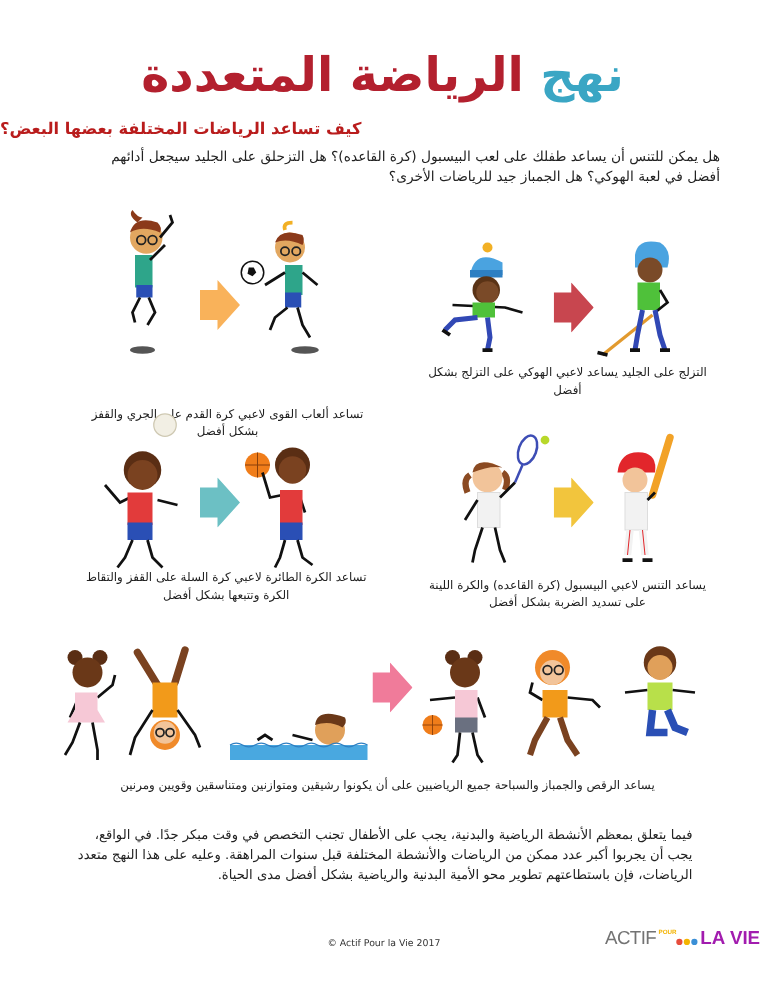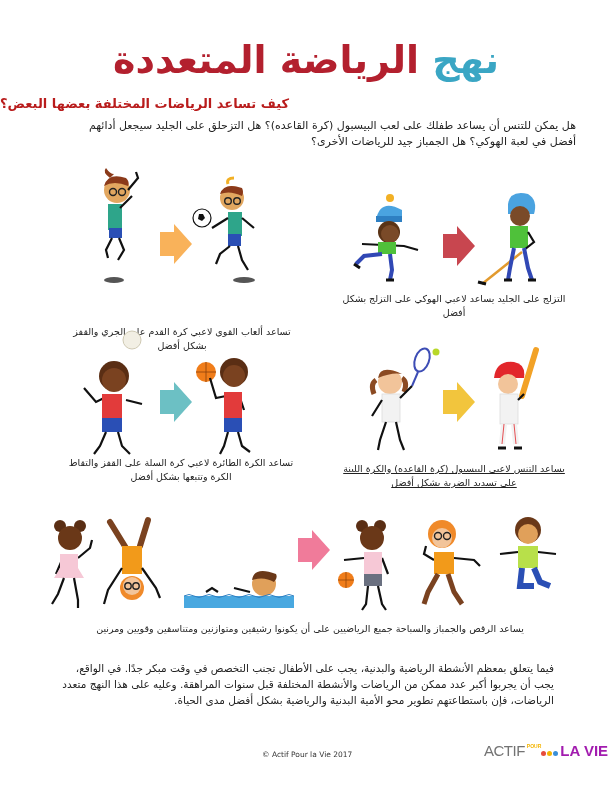--- a/index.html
+++ b/index.html
@@ -156,21 +156,21 @@
     <path d="M38 48 L52 2" stroke="#f2a227" stroke-width="6" stroke-linecap="round"></path>
     <path d="M10 30 q2 -18 20 -16 q12 2 10 16z" fill="#e2262b"></path>
     <circle cx="24" cy="36" r="10" fill="#f2c49a"></circle>
     <rect x="16" y="46" width="18" height="30" fill="#f2f2f2" stroke="#ddd" stroke-width="0.8"></rect>
     <path d="M34 52 L40 46" stroke="#111" stroke-width="2.2"></path>
     <path d="M20 76 L18 96 M30 76 L32 96" stroke="#f2f2f2" stroke-width="6" fill="none"></path>
     <path d="M20 76 L18 96 M30 76 L32 96" stroke="#e2262b" stroke-width="0.8" fill="none"></path>
     <path d="M14 100 l8 0 M30 100 l8 0" stroke="#111" stroke-width="3"></path>
   </svg>
 </div>
-<div class="caption" style="left:336px;top:462px;width:236px;text-decoration:underline;">يساعد التنس لاعبي البيسبول (كرة القاعده) والكرة اللينة على تسديد الضربة بشكل أفضل</div>
+<div class="caption" style="left:336px;top:462px;width:236px;">يساعد التنس لاعبي البيسبول (كرة القاعده) والكرة اللينة على تسديد الضربة بشكل أفضل</div>
 
 <div class="fig" style="left:48px;top:518px;">
   <svg width="50" height="96" viewBox="0 0 50 96">
     <circle cx="12" cy="8" r="6" fill="#5a2e14"></circle>
       <circle cx="32" cy="8" r="6" fill="#5a2e14"></circle>
     <circle cx="22" cy="20" r="12" fill="#6a3818"></circle>
     <path d="M30 40 L42 30 L44 22 M14 42 L8 56" stroke="#111" stroke-width="2.2" fill="none"></path>
     <path d="M12 36 h18 v14 l6 10 h-30 l6 -10z" fill="#f6c8d6"></path>
     <path d="M16 60 L10 76 L4 86 M26 60 L30 82 L30 90" stroke="#111" stroke-width="2.2" fill="none"></path>
   </svg>

